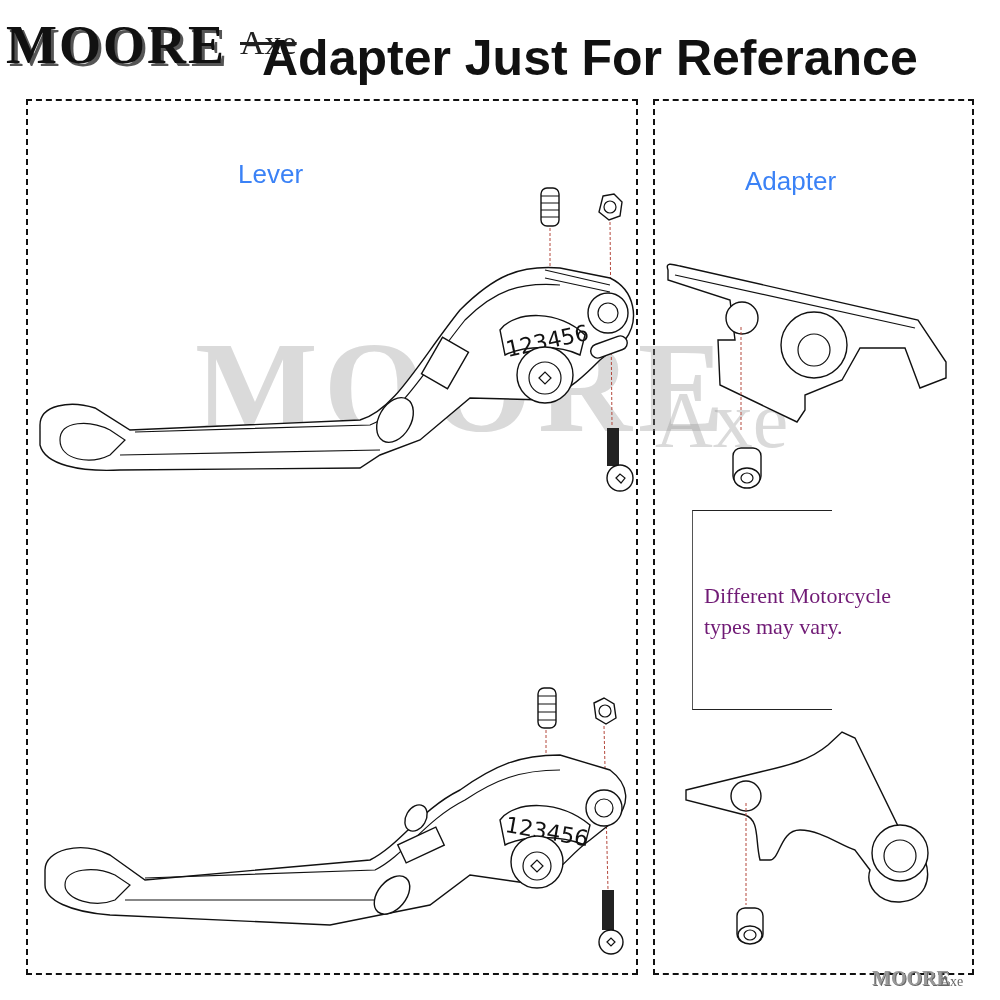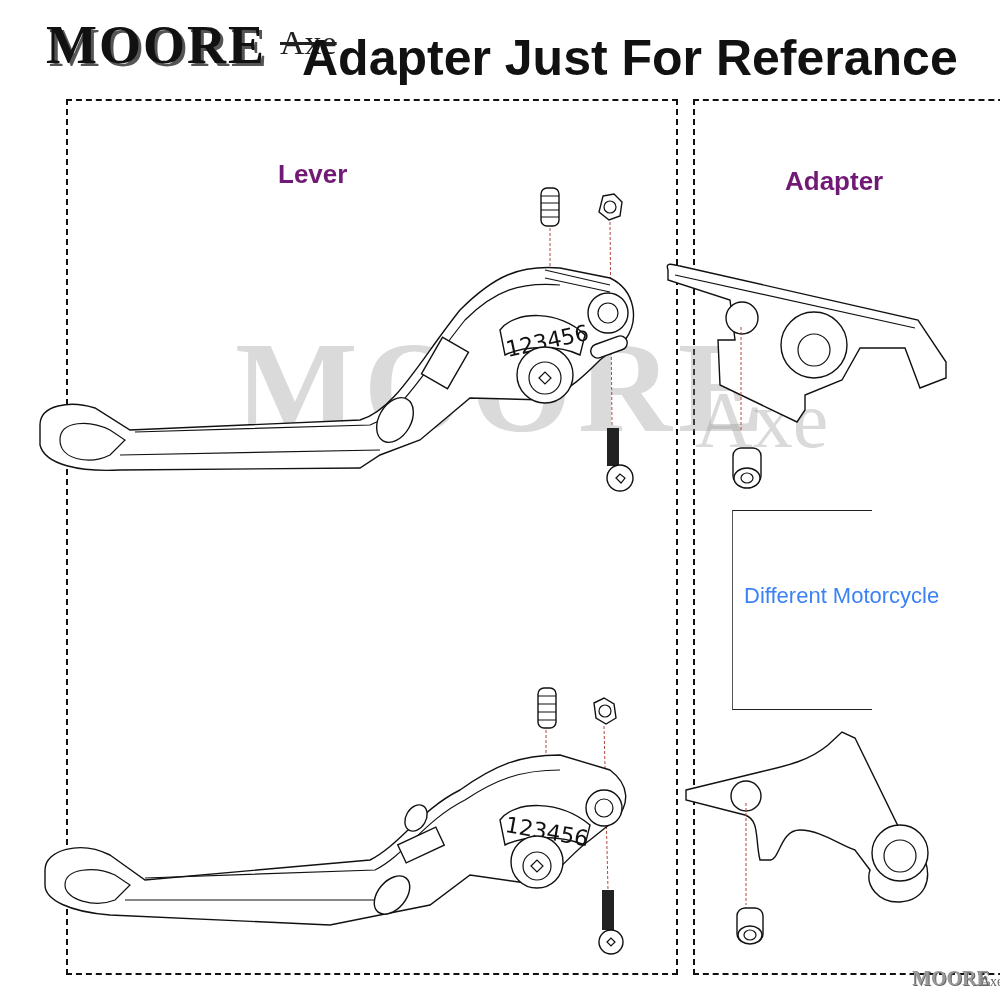--- a/index.html
+++ b/index.html
@@ -1,27 +1,27 @@
 <!DOCTYPE html>
 <html><head>
 <meta charset="utf-8">
 <style>
   html, body { margin:0; padding:0; }
   body { width:1000px; height:1000px; background:#ffffff; position:relative; overflow:hidden; font-family:"Liberation Sans", sans-serif; }
-  .abs { position:absolute;margin-left:40px; }
+  .abs { position:absolute; }
   .logo { left:6px; top:18px; font-family:"Liberation Serif", serif; font-weight:bold; font-size:54px; letter-spacing:2px; color:#111; line-height:1;
           text-shadow: 3px 3px 0 #555; }
   .logo-axe { left:240px; top:26px; font-family:"Liberation Serif", serif; font-size:34px; color:#222; line-height:1; text-decoration:line-through; }
   .title { left:262px; top:33px; font-size:50px; font-weight:bold; color:#111; line-height:1; }
   .panel { border:2px dashed #111; box-sizing:border-box; }
   .panel-left { left:26px; top:99px; width:612px; height:876px; }
   .panel-right { left:653px; top:99px; width:321px; height:876px; }
-  .section-label { font-size:26px; font-weight:bold; color:#701a75; line-height:1; }
+  .section-label { font-size:26px; font-weight:normal; color:#3b82f6; line-height:1; }
   .note-box { left:692px; top:510px; width:140px; height:200px; border-left:1px solid #555; border-top:1px solid #222; border-bottom:1px solid #222; box-sizing:border-box; }
-  .note-text { left:704px; top:580px; font-family:Liberation Sans, sans-serif; font-size:22px; color:#3b82f6; line-height:31px; white-space:nowrap; }
+  .note-text { left:704px; top:580px; font-family:Liberation Serif, serif; font-size:22px; color:#701a75; line-height:31px; white-space:nowrap; }
   .watermark { left:195px; top:322px; font-family:"Liberation Serif", serif; font-weight:bold; font-size:130px; color:rgba(150,150,150,0.35); letter-spacing:6px; line-height:1; }
   .watermark-axe { left:655px; top:380px; font-family:"Liberation Serif", serif; font-size:80px; color:rgba(150,150,150,0.35); line-height:1; }
   .footer-logo { left:872px; top:968px; font-family:"Liberation Serif", serif; font-weight:bold; font-size:20px; color:#999; text-shadow:1px 1px 0 #666; line-height:1; }
   .footer-axe { left:940px; top:975px; font-family:"Liberation Serif", serif; font-size:14px; color:#666; line-height:1; }
   svg.drawing { position:absolute; left:0; top:0; }
   svg .ln { fill:#fff; stroke:#111; stroke-width:1.4; }
   svg .ln2 { fill:none; stroke:#111; stroke-width:1.2; }
   svg .guide { fill:none; stroke:#b4483c; stroke-width:1; stroke-dasharray:3 2; }
   svg .num { font-family:"DejaVu Sans", sans-serif; font-size:22px; fill:#111; }
 </style>
@@ -142,16 +142,17 @@
       <rect class="ln" x="737" y="908" width="26" height="34" rx="8"></rect>
       <ellipse class="ln" cx="750" cy="935" rx="12" ry="9"></ellipse>
       <ellipse class="ln2" cx="750" cy="935" rx="6" ry="5"></ellipse>
     </g>
   </g>
 </svg>
 
 <div class="abs note-box"></div>
 <div class="abs note-text">
   <div>Different Motorcycle</div>
+  <div>types may vary.</div>
 </div>
 
 <div class="abs footer-logo">MOORE</div>
 <div class="abs footer-axe">Axe</div>
 
 </body></html>

